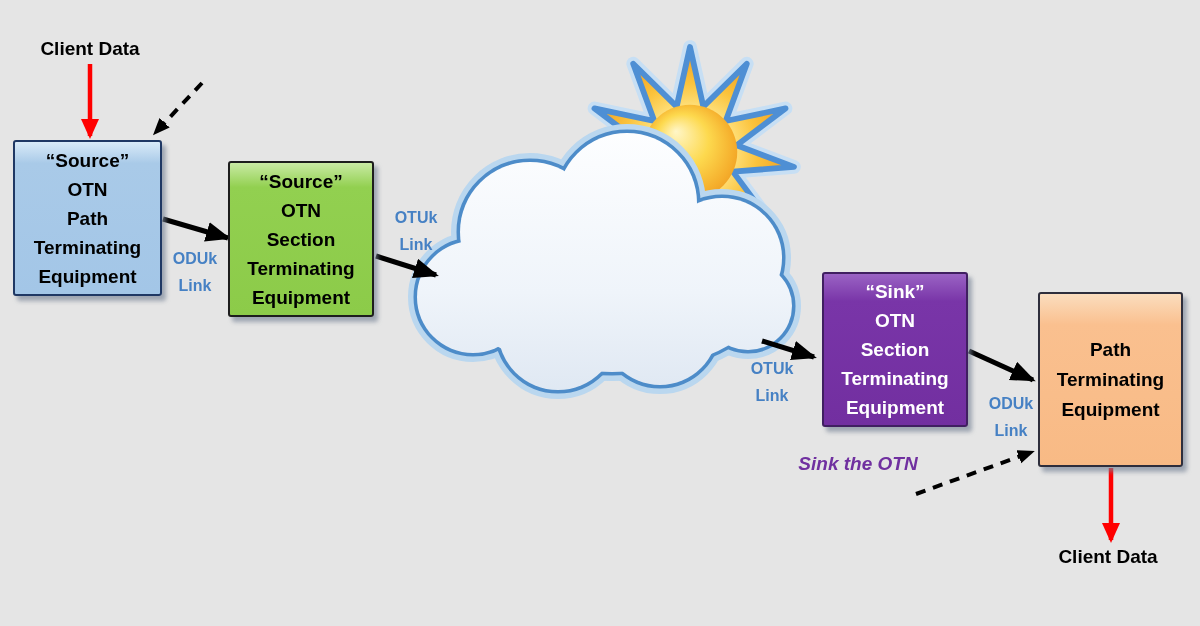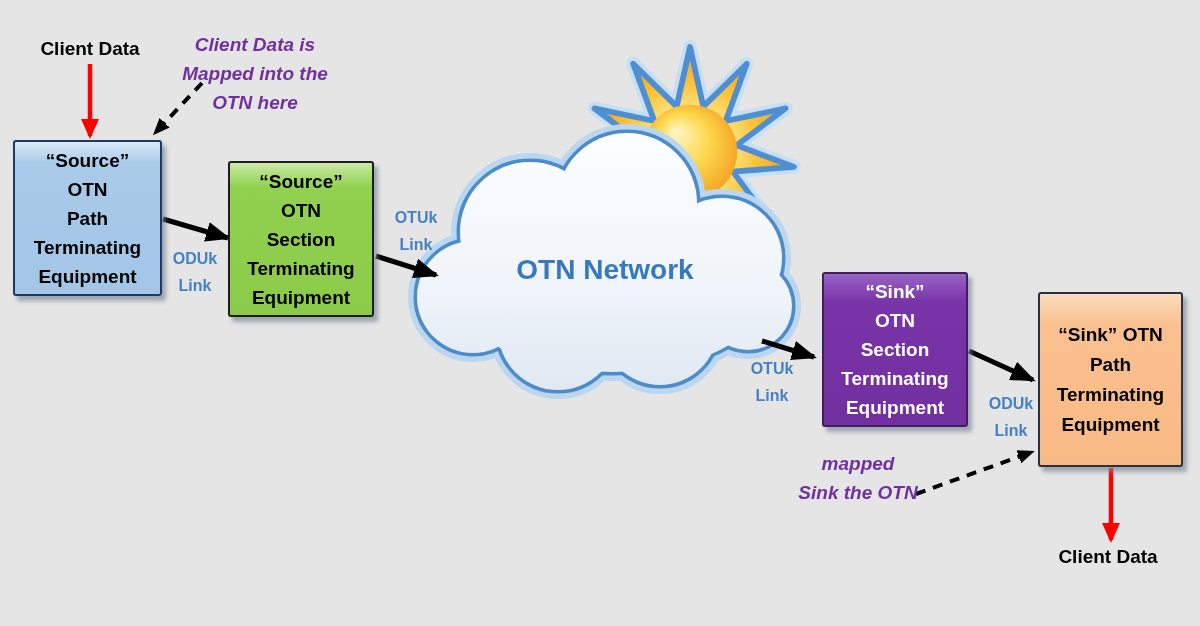--- a/index.html
+++ b/index.html
@@ -129,25 +129,20 @@
       <line class="arrow-solid" x1="969" y1="351" x2="1033" y2="380" marker-end="url(#mBlack)"></line>
       <line class="arrow-dashed" x1="202" y1="83" x2="155" y2="133" marker-end="url(#mDash)"></line>
       <line class="arrow-dashed" x1="916" y1="494" x2="1032" y2="452" marker-end="url(#mDash)"></line>
       <line class="arrow-red" x1="90" y1="64" x2="90" y2="136" marker-end="url(#mRed)"></line>
       <line class="arrow-red" x1="1111" y1="468" x2="1111" y2="540" marker-end="url(#mRed)"></line>
     </g>
   </svg>
 
   <div class="lbl client-label lbl-client-top">Client Data</div>
 
-  <div class="lbl note note-top">
-    <span class="ln">Client Data is</span>
-    <span class="ln">Mapped into the</span>
-    <span class="ln">OTN here</span>
-  </div>
 
   <div class="box box-source-path">
     <span class="ln">“Source”</span>
     <span class="ln">OTN</span>
     <span class="ln">Path</span>
     <span class="ln">Terminating</span>
     <span class="ln">Equipment</span>
   </div>
 
   <div class="lbl linklbl lbl-oduk-source">
@@ -161,47 +156,44 @@
     <span class="ln">Section</span>
     <span class="ln">Terminating</span>
     <span class="ln">Equipment</span>
   </div>
 
   <div class="lbl linklbl lbl-otuk-source">
     <span class="ln">OTUk</span>
     <span class="ln">Link</span>
   </div>
 
-  <div class="lbl lbl-network">OTN Network</div>
 
   <div class="lbl linklbl lbl-otuk-sink">
     <span class="ln">OTUk</span>
     <span class="ln">Link</span>
   </div>
 
   <div class="box box-sink-section">
     <span class="ln">“Sink”</span>
     <span class="ln">OTN</span>
     <span class="ln">Section</span>
     <span class="ln">Terminating</span>
     <span class="ln">Equipment</span>
   </div>
 
   <div class="lbl linklbl lbl-oduk-sink">
     <span class="ln">ODUk</span>
     <span class="ln">Link</span>
   </div>
 
   <div class="box box-sink-path">
-    <span class="ln">“Sink” OTN</span>
     <span class="ln">Path</span>
     <span class="ln">Terminating</span>
     <span class="ln">Equipment</span>
   </div>
 
   <div class="lbl note note-bottom">
-    <span class="ln">mapped</span>
     <span class="ln">Sink the OTN</span>
   </div>
 
   <div class="lbl client-label lbl-client-bottom">Client Data</div>
 
 </div>
 
 </body></html>

